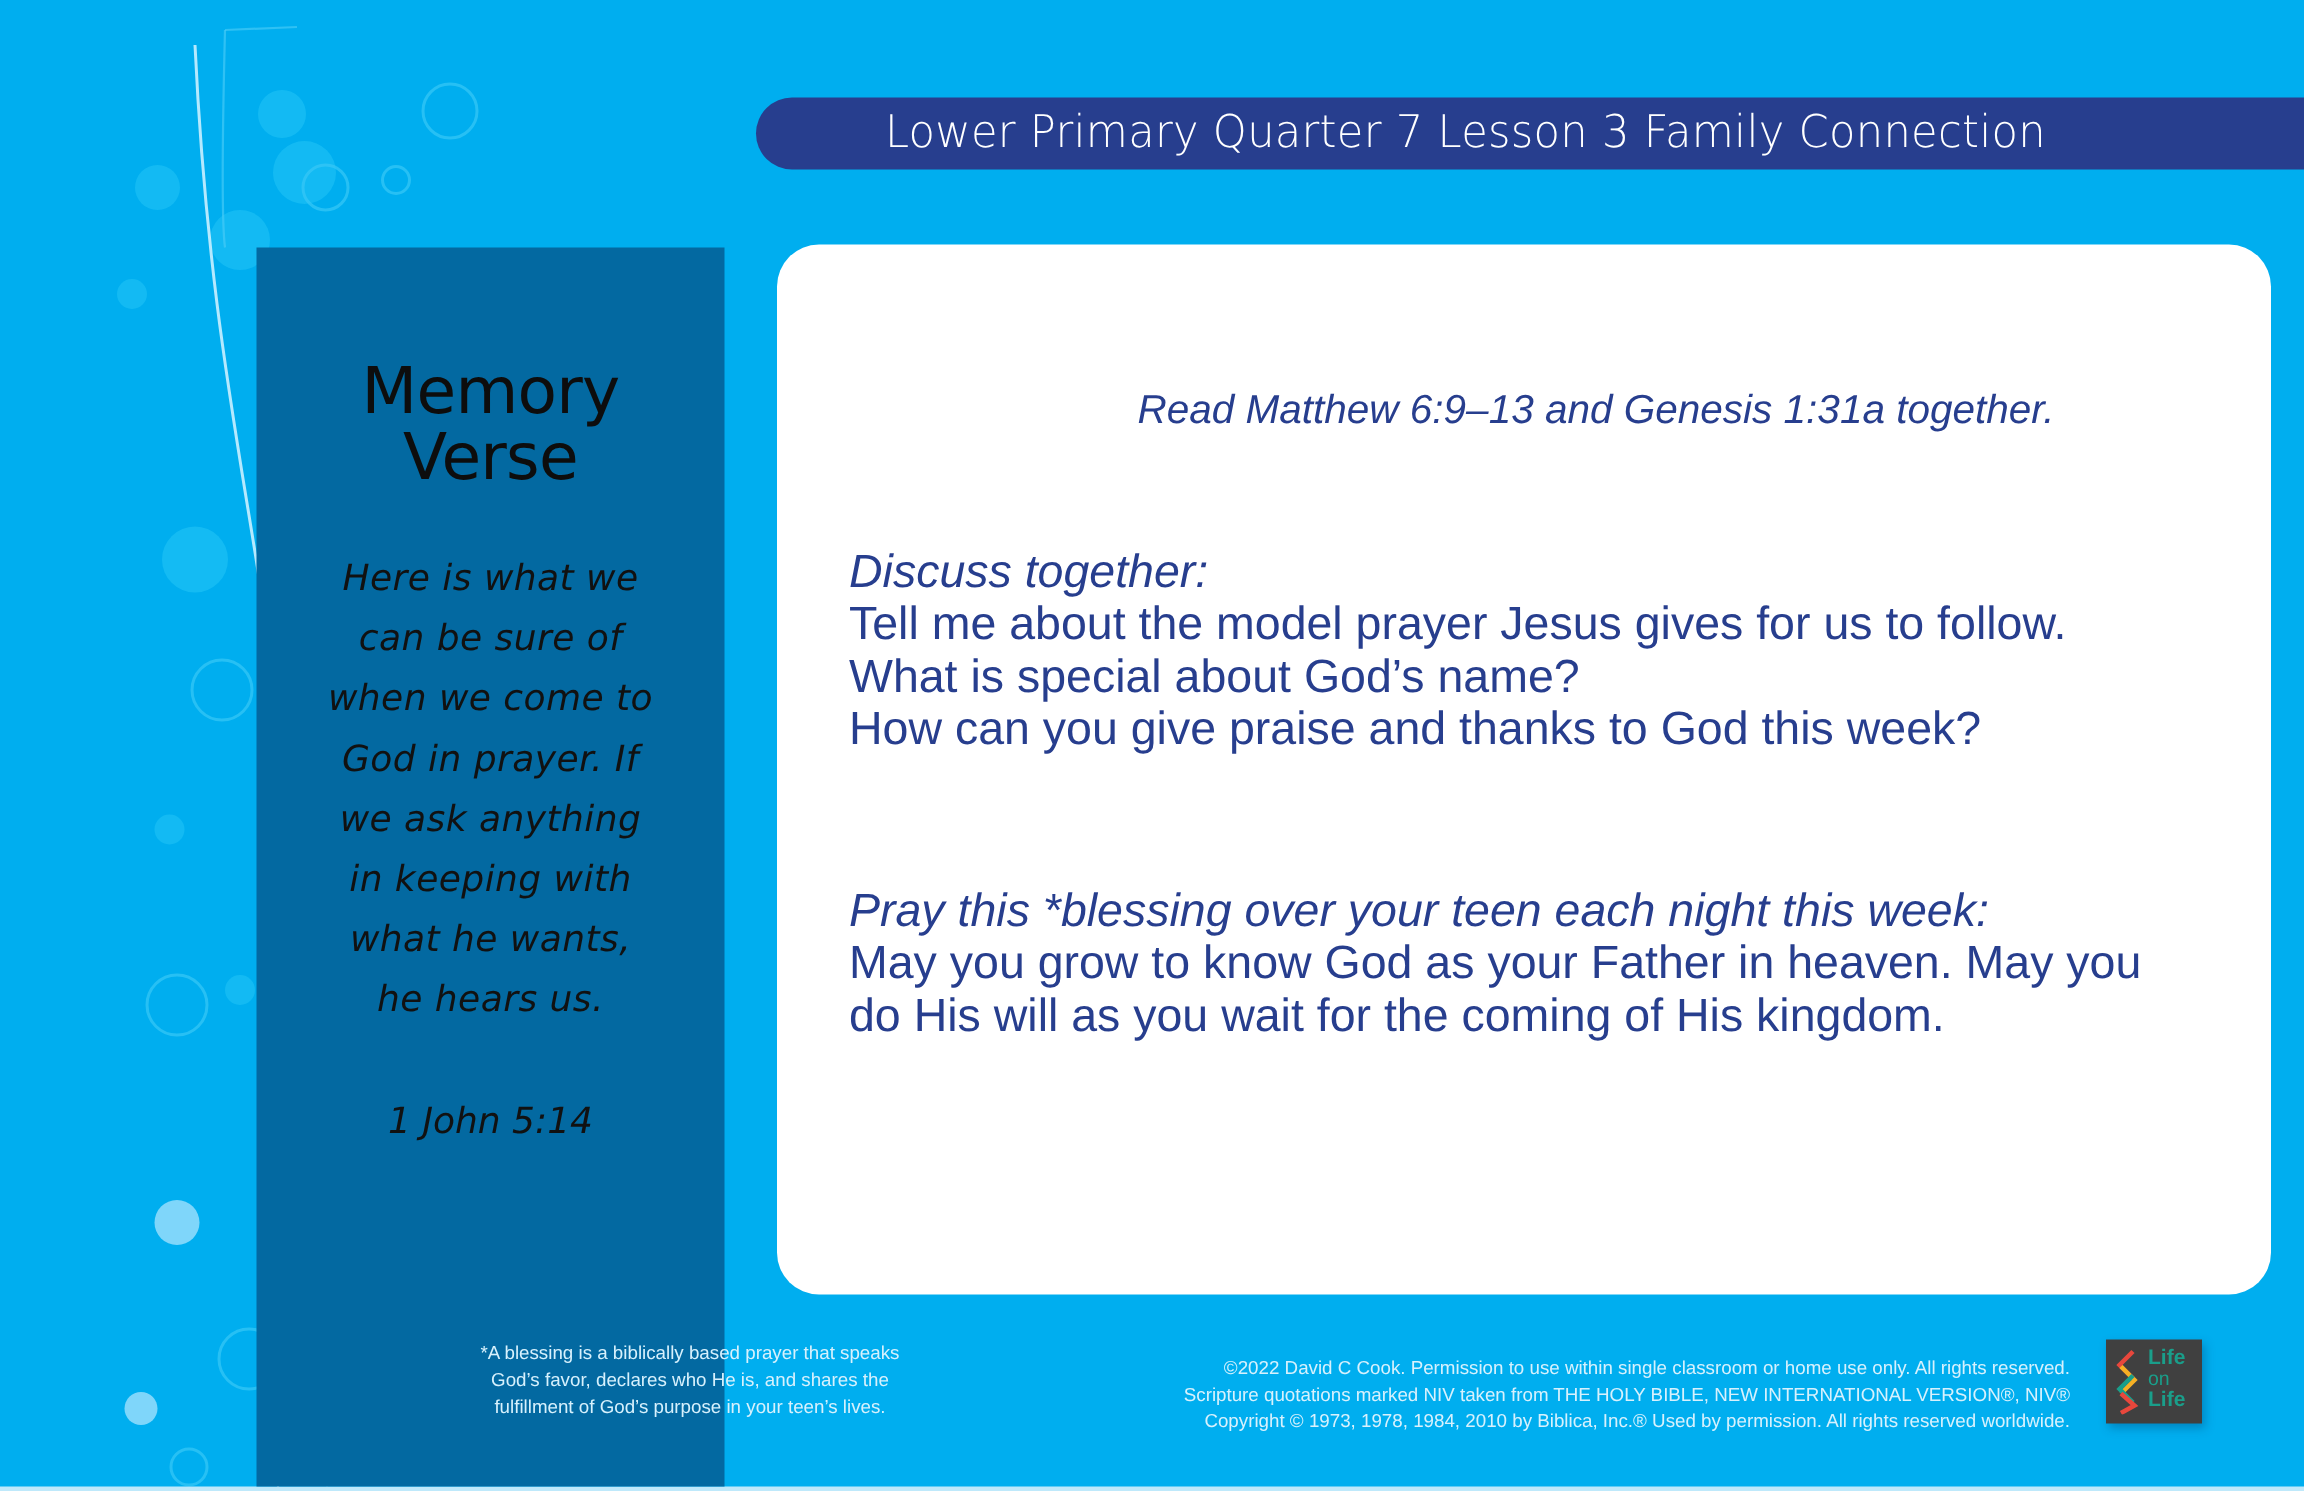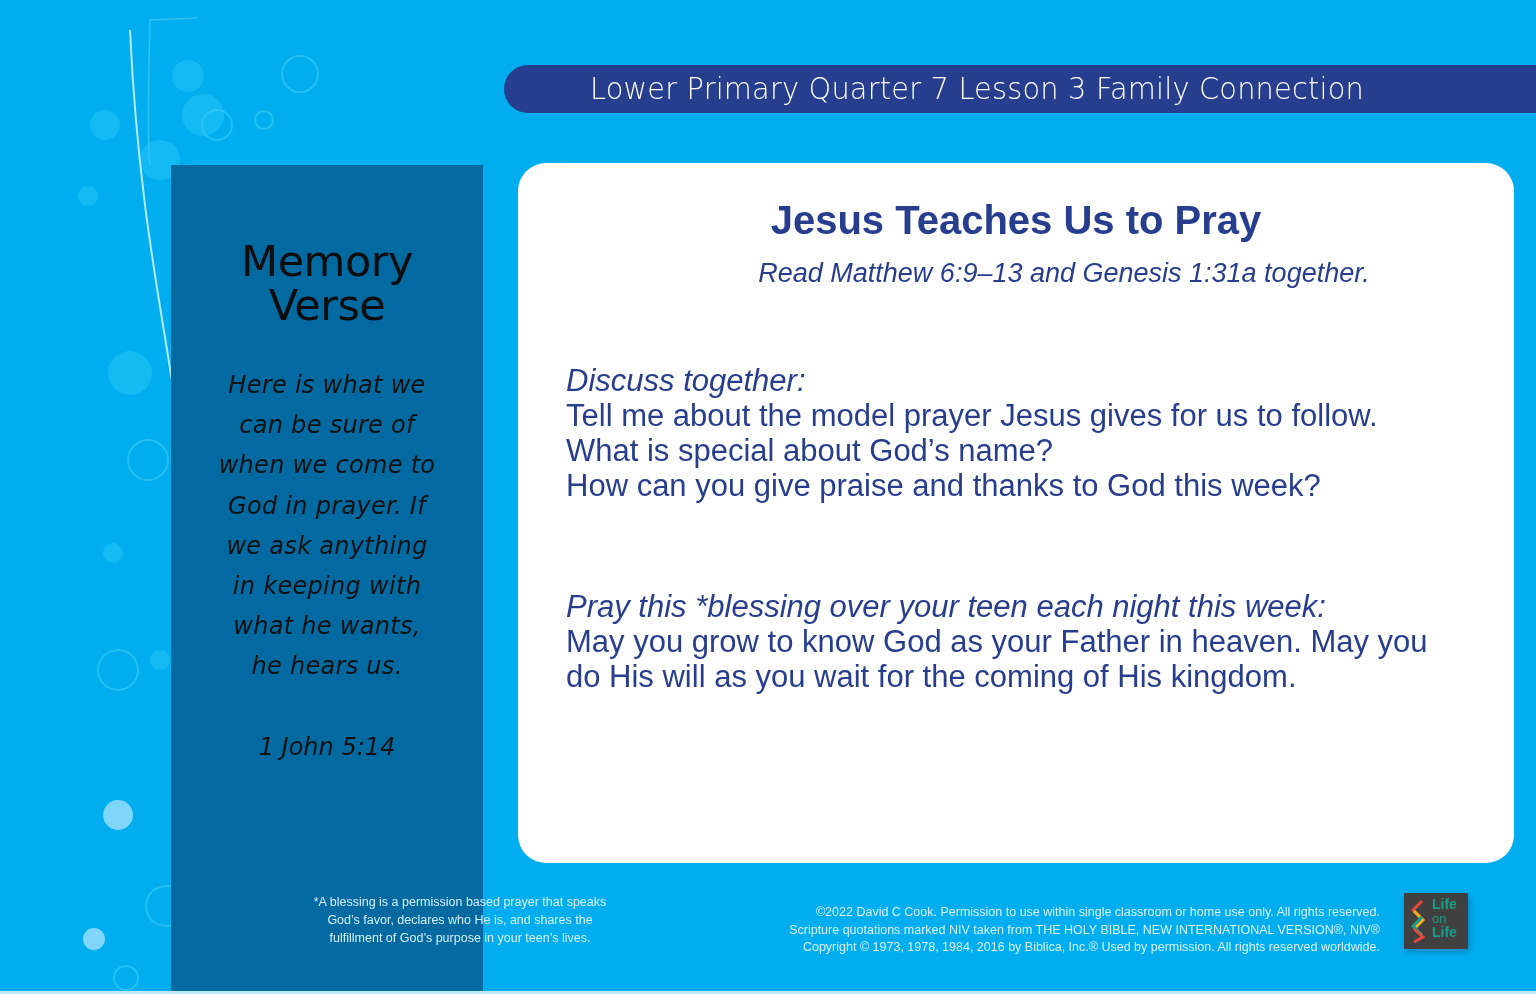--- a/index.html
+++ b/index.html
@@ -144,47 +144,46 @@
     <div>God in prayer. If</div>
     <div>we ask anything</div>
     <div>in keeping with</div>
     <div>what he wants,</div>
     <div>he hears us.</div>
   </div>
   <div class="memory-ref">1 John 5:14</div>
 </div>
 
 <div class="card">
-  <div class="lesson-title">Jesus Teaches Us to Pray</div>
   <div class="reading">Read Matthew 6:9–13 and Genesis 1:31a together.</div>
 
   <div class="section discuss">
     <div class="label">Discuss together:</div>
     <div>Tell me about the model prayer Jesus gives for us to follow.</div>
     <div>What is special about God’s name?</div>
     <div>How can you give praise and thanks to God this week?</div>
   </div>
 
   <div class="section blessing">
     <div class="label">Pray this *blessing over your teen each night this week:</div>
     <div>May you grow to know God as your Father in heaven. May you</div>
     <div>do His will as you wait for the coming of His kingdom.</div>
   </div>
 </div>
 
 <div class="footnote">
-  <div>*A blessing is a permission based prayer that speaks</div>
+  <div>*A blessing is a biblically based prayer that speaks</div>
   <div>God’s favor, declares who He is, and shares the</div>
   <div>fulfillment of God’s purpose in your teen’s lives.</div>
 </div>
 
 <div class="copyright">
   <div>©2022 David C Cook. Permission to use within single classroom or home use only. All rights reserved.</div>
   <div>Scripture quotations marked NIV taken from THE HOLY BIBLE, NEW INTERNATIONAL VERSION®, NIV®</div>
-  <div>Copyright © 1973, 1978, 1984, 2016 by Biblica, Inc.® Used by permission. All rights reserved worldwide.</div>
+  <div>Copyright © 1973, 1978, 1984, 2010 by Biblica, Inc.® Used by permission. All rights reserved worldwide.</div>
 </div>
 
 <div class="logo">
   <svg class="logo-mark" viewBox="0 0 16 44" xmlns="http://www.w3.org/2000/svg">
     <path d="M 12 2 L 3 11 L 12 20" stroke="#e8473c" stroke-width="3" fill="none"></path>
     <path d="M 4 12 L 13 21 L 4 30" stroke="#f6b024" stroke-width="3" fill="none"></path>
     <path d="M 12 18 L 3 27 L 12 36" stroke="#1a9e8a" stroke-width="3" fill="none"></path>
     <path d="M 4 30 L 13 38 L 4 43" stroke="#e8473c" stroke-width="3" fill="none"></path>
   </svg>
   <div class="logo-text">

